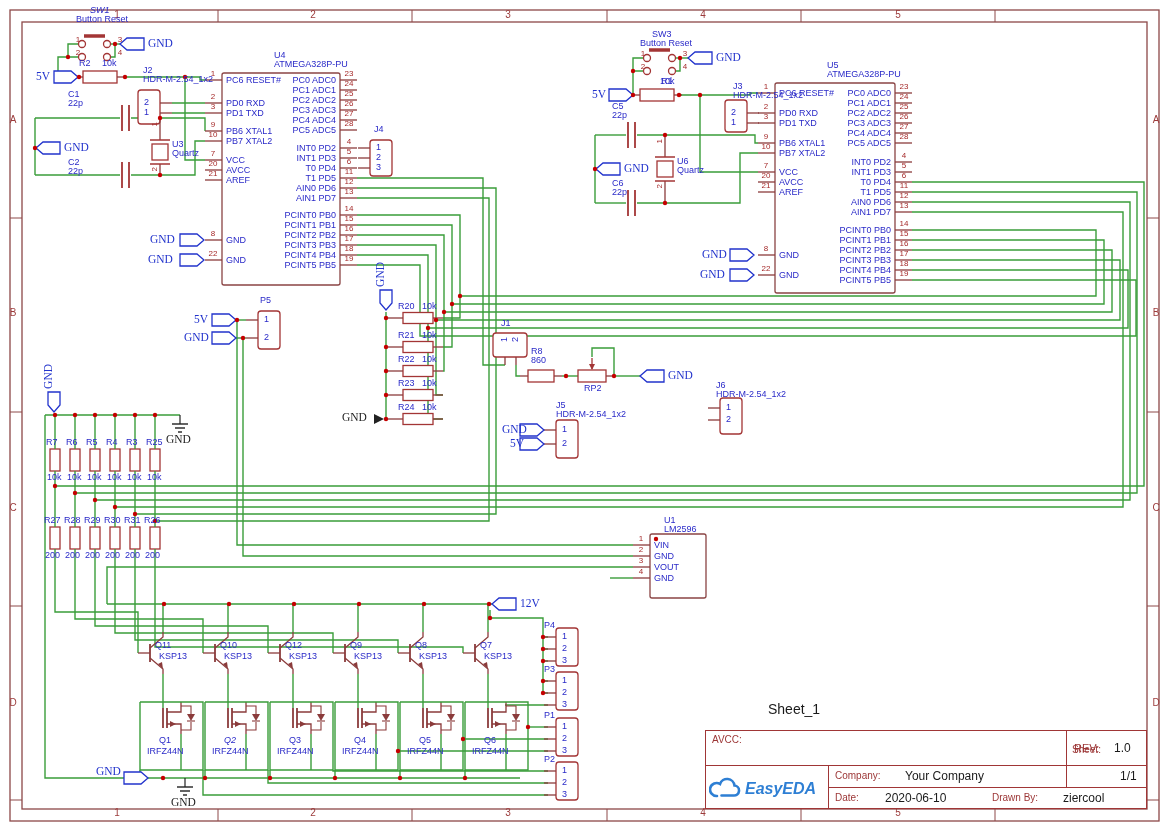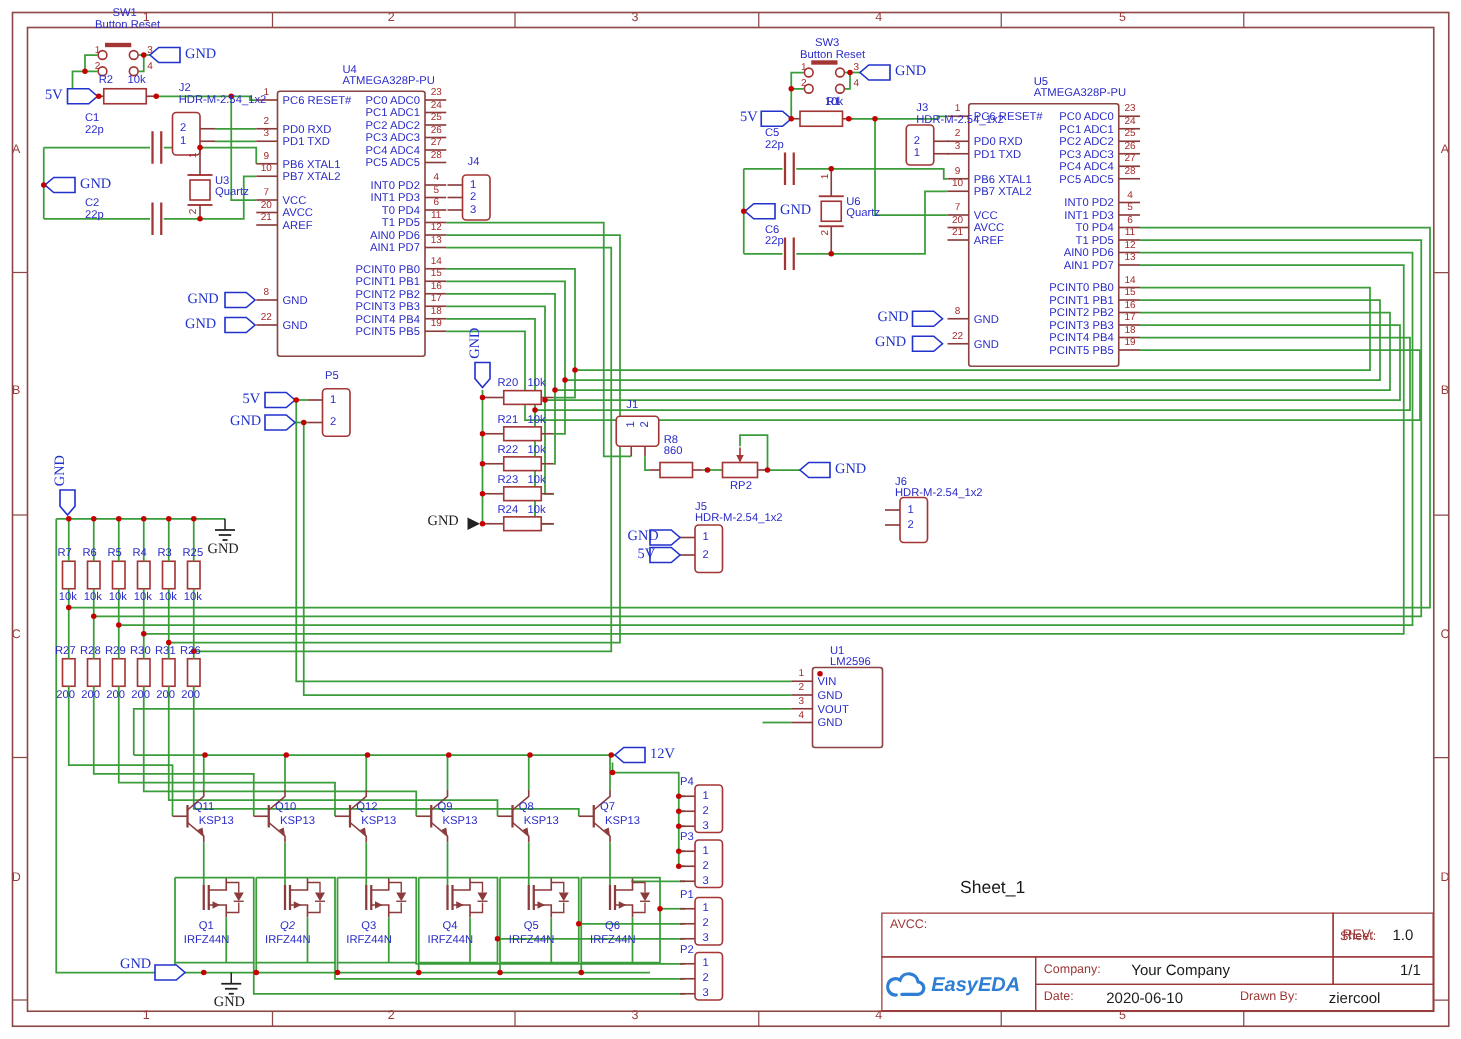--- a/index.html
+++ b/index.html
@@ -714,21 +714,21 @@
     <span class="lb " style="left: 562px; top: 688px;">2</span>
     <span class="lb " style="left: 562px; top: 700px;">3</span>
     <span class="lb " style="left: 544px; top: 711px;">P1</span>
     <span class="lb " style="left: 562px; top: 722px;">1</span>
     <span class="lb " style="left: 562px; top: 734px;">2</span>
     <span class="lb " style="left: 562px; top: 746px;">3</span>
     <span class="lb " style="left: 544px; top: 755px;">P2</span>
     <span class="lb " style="left: 562px; top: 766px;">1</span>
     <span class="lb " style="left: 562px; top: 778px;">2</span>
     <span class="lb " style="left: 562px; top: 790px;">3</span>
-    <span class="lb " style="left: 90px; top: 6px;">SW1</span>
+    <span class="lb " style="left: 90px; top: 6px; font-style: italic;">SW1</span>
     <span class="lb " style="left: 76px; top: 15px;">Button Reset</span>
     <span class="lb nm" style="left: 70px; top: 36px;">1</span>
     <span class="lb nm" style="left: 70px; top: 49px;">2</span>
     <span class="lb nm" style="left: 112px; top: 36px;">3</span>
     <span class="lb nm" style="left: 112px; top: 49px;">4</span>
     <span class="lb " style="left: 652px; top: 30px;">SW3</span>
     <span class="lb " style="left: 640px; top: 39px;">Button Reset</span>
     <span class="lb nm" style="left: 635px; top: 50px;">1</span>
     <span class="lb nm" style="left: 635px; top: 63px;">2</span>
     <span class="lb nm" style="left: 677px; top: 50px;">3</span>

